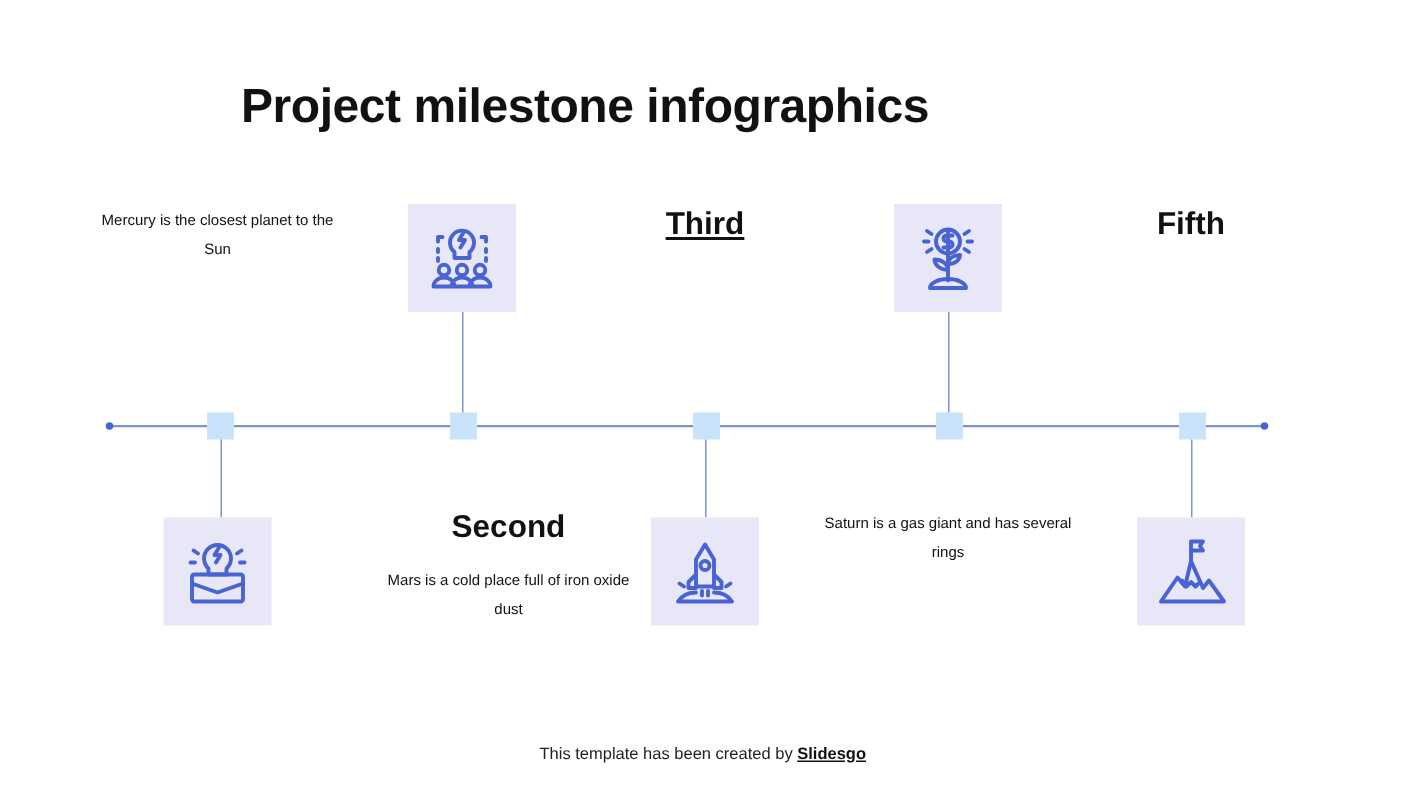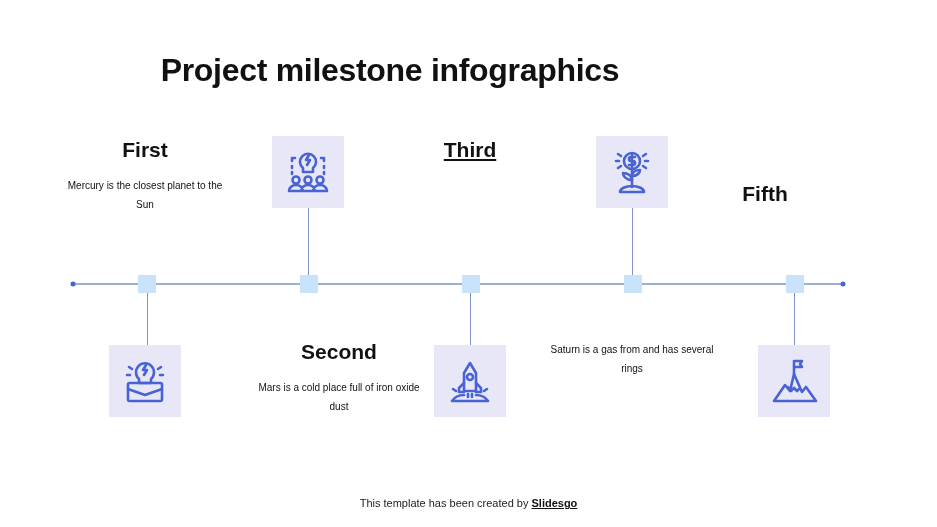--- a/index.html
+++ b/index.html
@@ -81,32 +81,31 @@
 </div>
 <div class="iconbox" style="left:758px;top:345px;">
   <svg viewBox="0 0 52 52" fill="none" stroke="#4a63d3" stroke-width="2.6" stroke-linecap="round" stroke-linejoin="round">
     <path d="M26 19V6h8l-2 3 2 3h-8"></path>
     <path d="M6 46l11-16 5 6 4-17 8 18 4-5 10 14z"></path>
     <path d="M20 32l3 4 3-3 3 3 2-2"></path>
   </svg>
 </div>
 
 <div class="block" style="left:60px;top:138px;">
-  <h2>First</h2>
   <p>Mercury is the closest planet to the Sun</p>
 </div>
 <div class="block" style="left:222px;top:340px;margin-left:32px;">
   <h2>Second</h2>
   <p>Mars is a cold place full of iron oxide dust</p>
 </div>
 <div class="block" style="left:385px;top:138px;text-decoration:underline;">
   <h2>Third</h2>
 </div>
 <div class="block" style="left:547px;top:340px;">
-  <p>Saturn is a gas from and has several rings</p>
+  <p>Saturn is a gas giant and has several rings</p>
 </div>
-<div class="block" style="left:680px;top:138px;margin-top:44px;">
+<div class="block" style="left:709px;top:138px;">
   <h2>Fifth</h2>
 </div>
 
 <div class="footer">
   <span>This template has been created by </span><a>Slidesgo</a>
 </div>
 
 </body></html>

